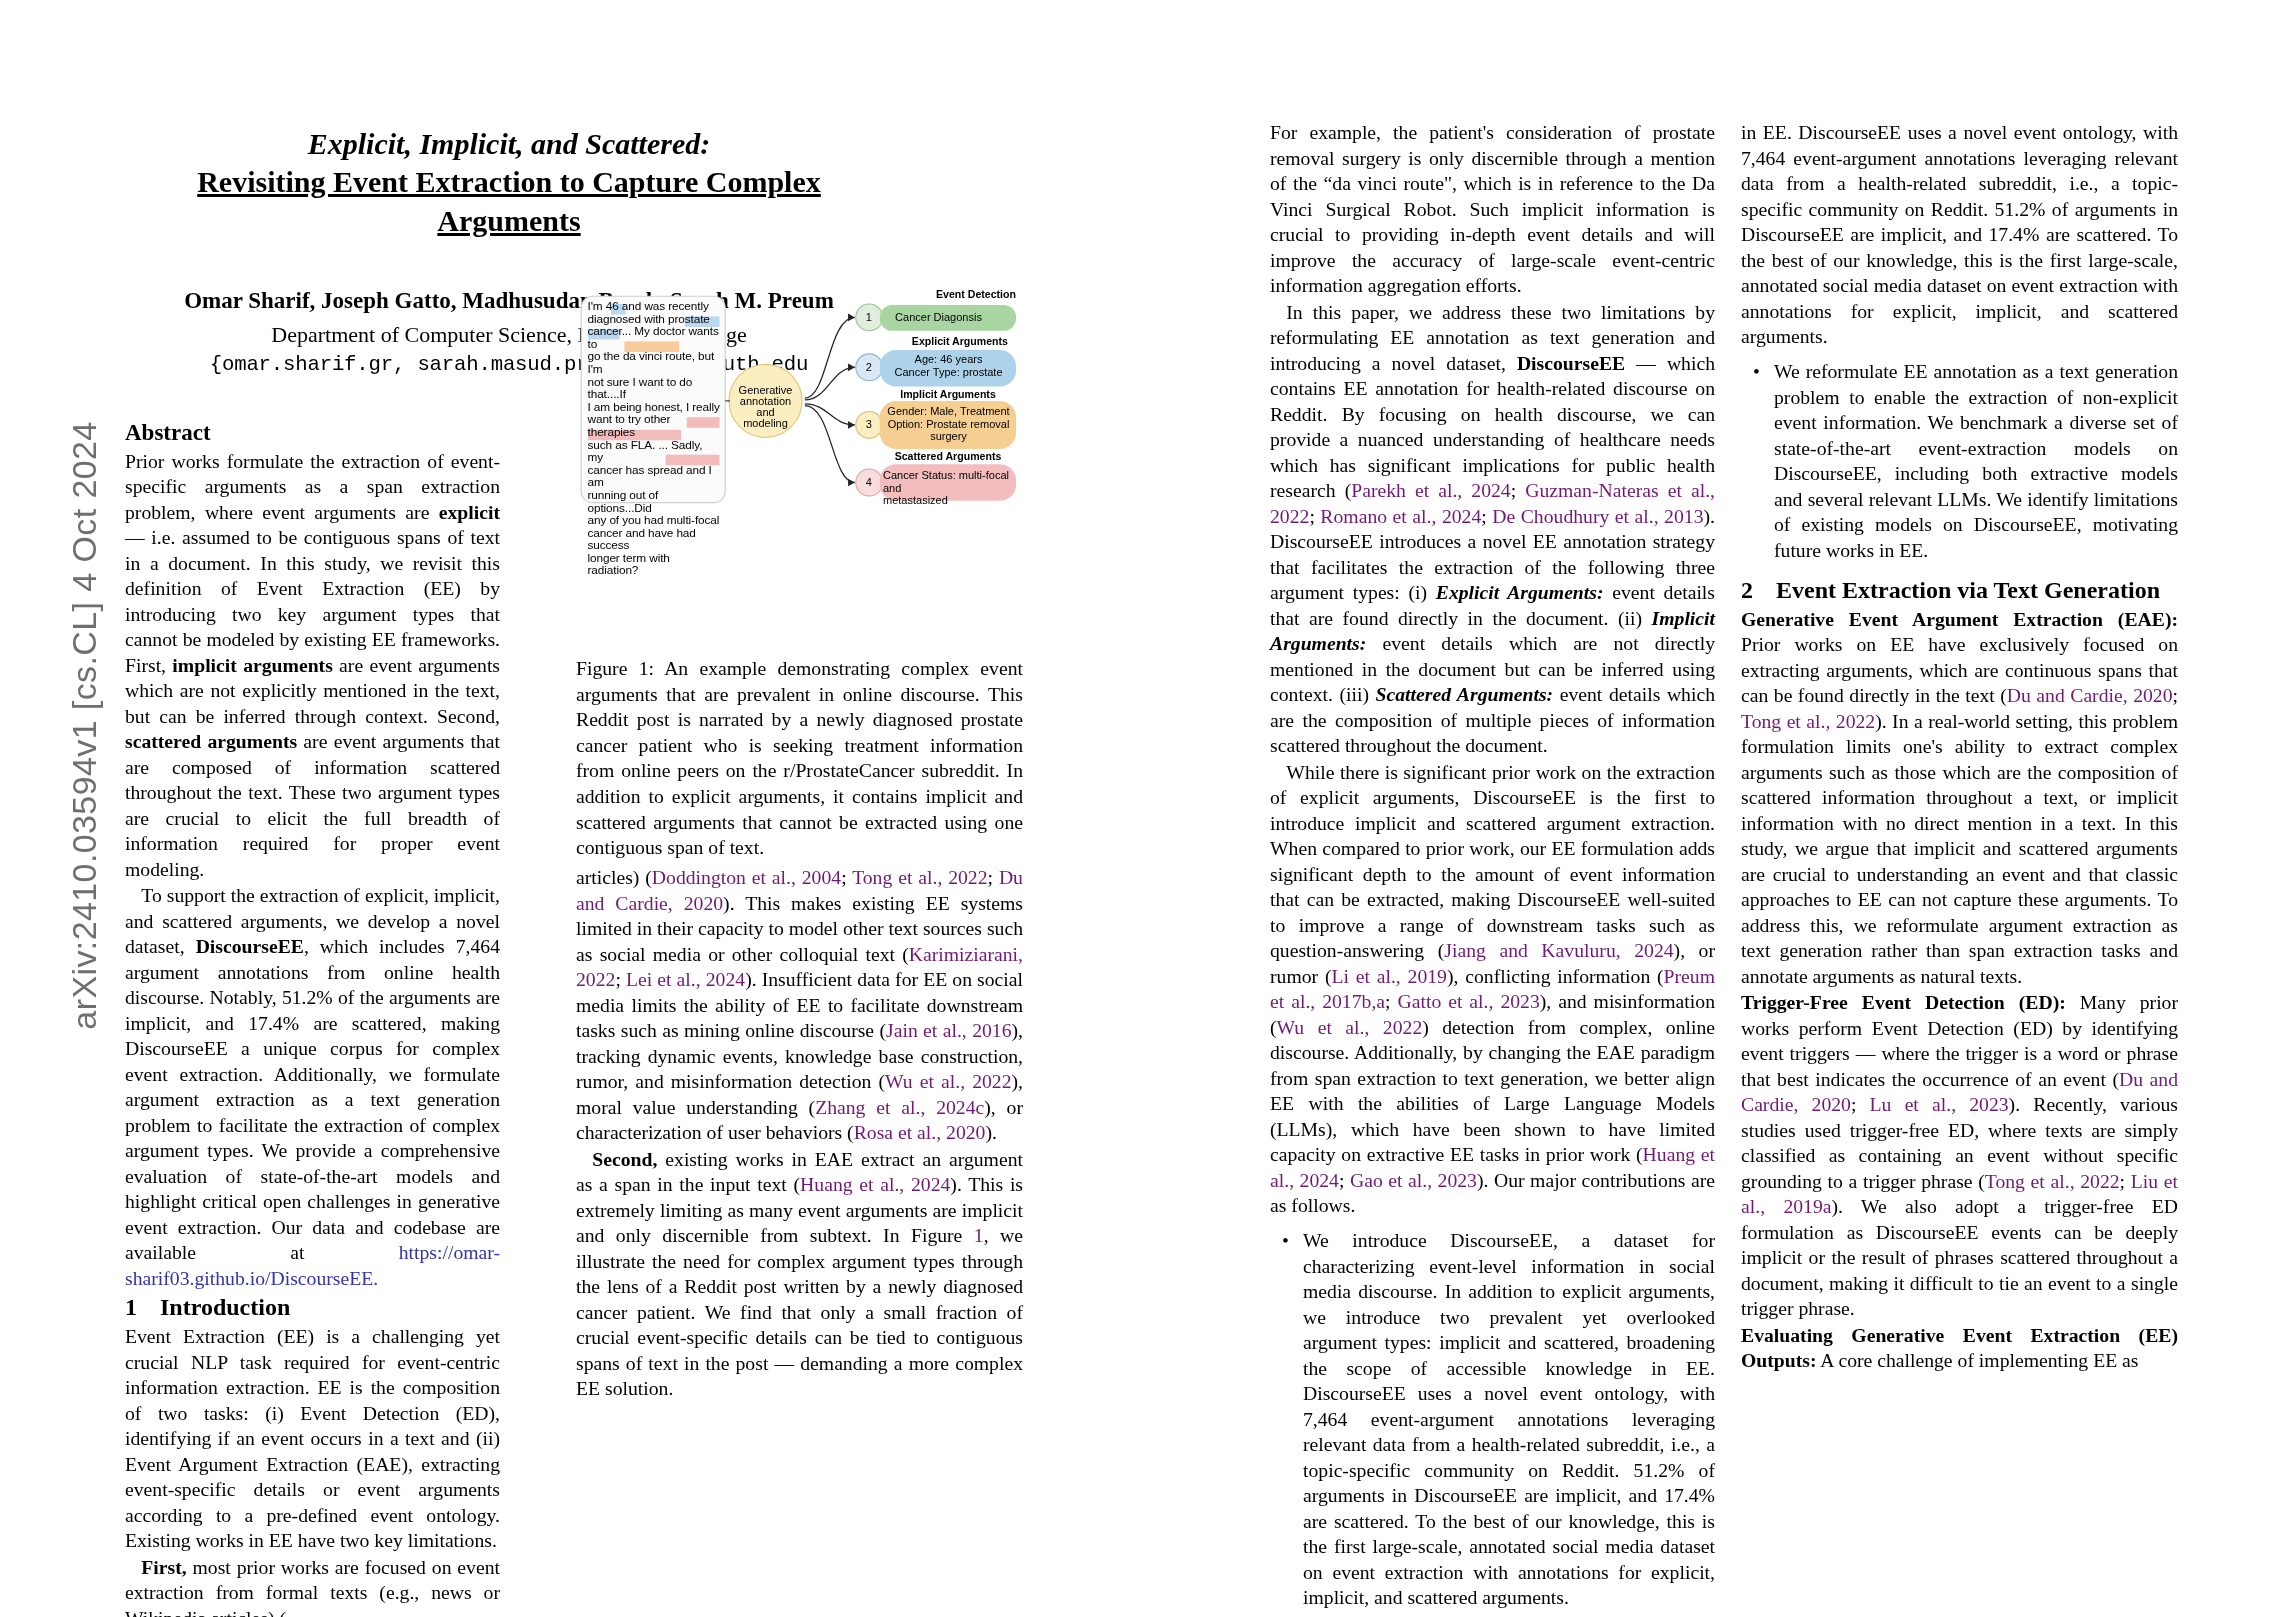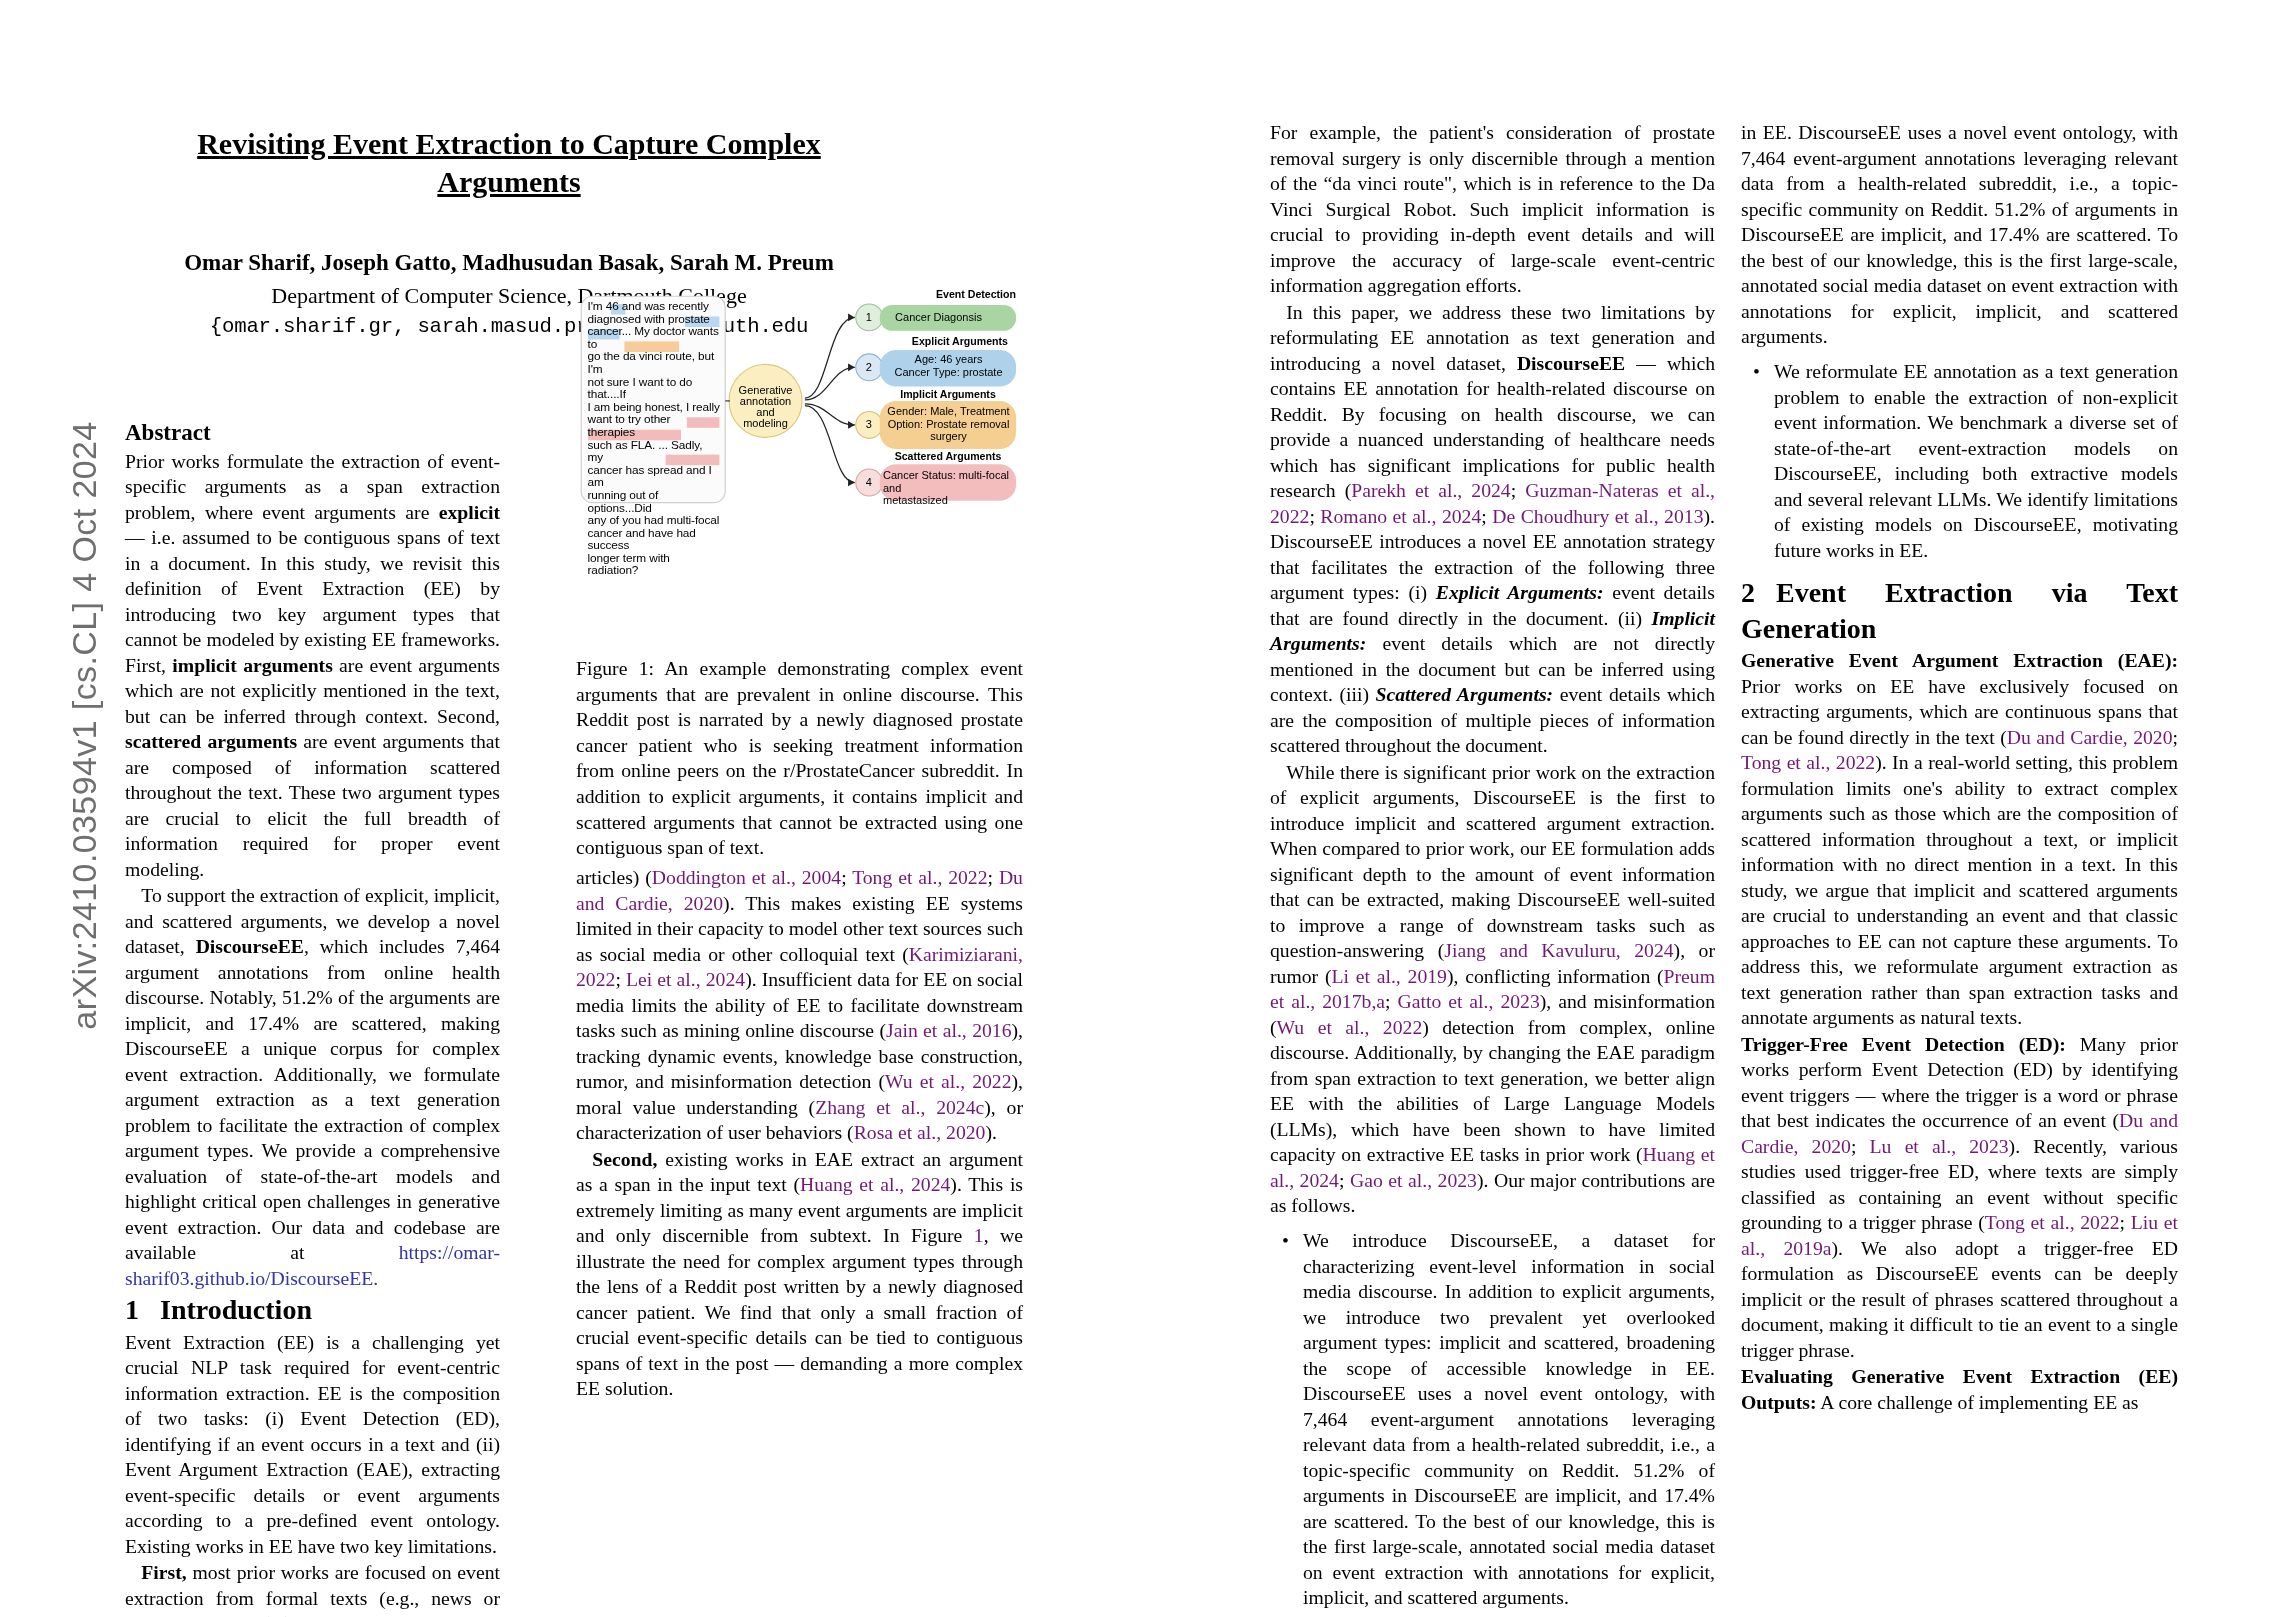--- a/index.html
+++ b/index.html
@@ -38,21 +38,21 @@
   
   .col{position:absolute;font-size:19.7px;line-height:1.295;text-align:justify;}
   .col p{margin:0 0 1px 0;text-indent:16.3px;}
   .col p.noind{text-indent:0;}
   .col1{left:125px;top:418px;width:375px;}
   .col2{left:576px;top:413px;width:447px;}
   .col3{left:1270px;top:120px;width:445px;}
   .col4{left:1741px;top:120px;width:437px;}
 
   .abstract-h{font-size:23px;font-weight:bold;text-align:left;margin:0 0 13.4px 0;text-indent:0;}
-  .sec-h{font-size:28px;font-weight:bold;margin:21px 0 11.5px 0;text-indent:0;}
+  .sec-h{font-size:24px;font-weight:bold;margin:21px 0 11.5px 0;text-indent:0;}
   .sec-h .num{display:inline-block;width:35px;}
   .b{font-weight:bold;}
   .i{}
   .bi{font-weight:bold;font-style:italic;}
   .cite{color:#701a75;}
   .lnk{color:#3333aa;}
   ul.bullets{margin:9.6px 0 0 0;padding:0 0 0 33px;list-style:none;}
   ul.bullets li{position:relative;margin-bottom:11.5px;text-align:justify;}
   ul.bullets li:before{content:"\2022";position:absolute;left:-21px;top:0;}
 
@@ -68,20 +68,21 @@
   .post-text{font-family:"Liberation Sans", sans-serif;font-size:11.8px;}
 </style>
 </head>
 <body>
 
 <div class="page">
 
   <div class="arxiv-stamp">arXiv:2410.03594v1  [cs.CL]  4 Oct 2024</div>
 
   <div class="titleblock">
+    <div class="title-line1">Explicit, Implicit, and Scattered:</div>
     <div class="title-line2">Revisiting Event Extraction to Capture Complex Arguments</div>
     <div class="authors">Omar Sharif, Joseph Gatto, Madhusudan Basak, Sarah M. Preum</div>
     <div class="affil">Department of Computer Science, Dartmouth College</div>
     <div class="email">{omar.sharif.gr, sarah.masud.preum}@dartmouth.edu</div>
   </div>
 
   <div class="col col1">
     <p class="abstract-h noind">Abstract</p>
     <p class="noind"><span>Prior works formulate the extraction of event-specific arguments as a span extraction problem, where event arguments are </span><span class="b">explicit</span><span> — i.e. assumed to be contiguous spans of text in a document. In this study, we revisit this definition of Event Extraction (EE) by introducing two key argument types that cannot be modeled by existing EE frameworks. First, </span><span class="b">implicit arguments</span><span> are event arguments which are </span><span class="i">not</span><span> explicitly mentioned in the text, but can be inferred through context. Second, </span><span class="b">scattered arguments</span><span> are event arguments that are composed of information scattered throughout the text. These two argument types are crucial to elicit the full breadth of information required for proper event modeling.</span></p>
     <p><span>To support the extraction of explicit, implicit, and scattered arguments, we develop a novel dataset, </span><span class="b">DiscourseEE</span><span>, which includes 7,464 argument annotations from online health discourse. Notably, 51.2% of the arguments are implicit, and 17.4% are scattered, making DiscourseEE a unique corpus for complex event extraction. Additionally, we formulate argument extraction as a </span><span class="i">text generation problem</span><span> to facilitate the extraction of complex argument types. We provide a comprehensive evaluation of state-of-the-art models and highlight critical open challenges in generative event extraction. Our data and codebase are available at </span><span class="lnk">https://omar-sharif03.github.io/DiscourseEE.</span></p>

